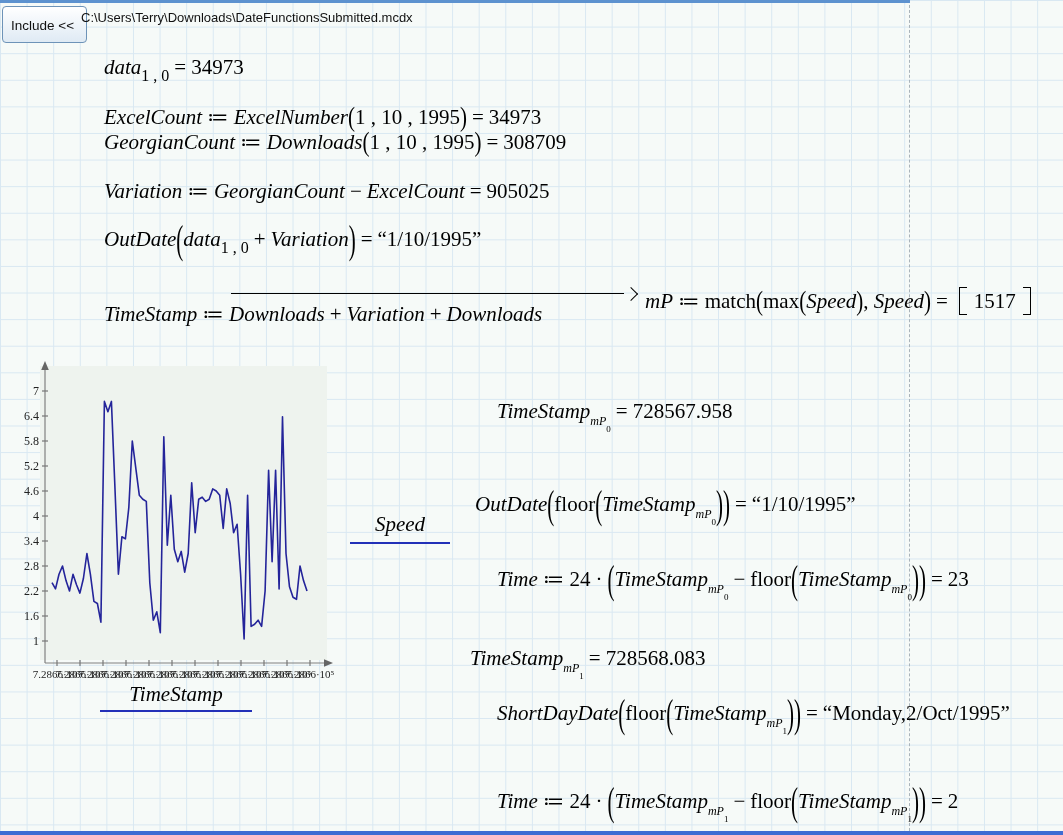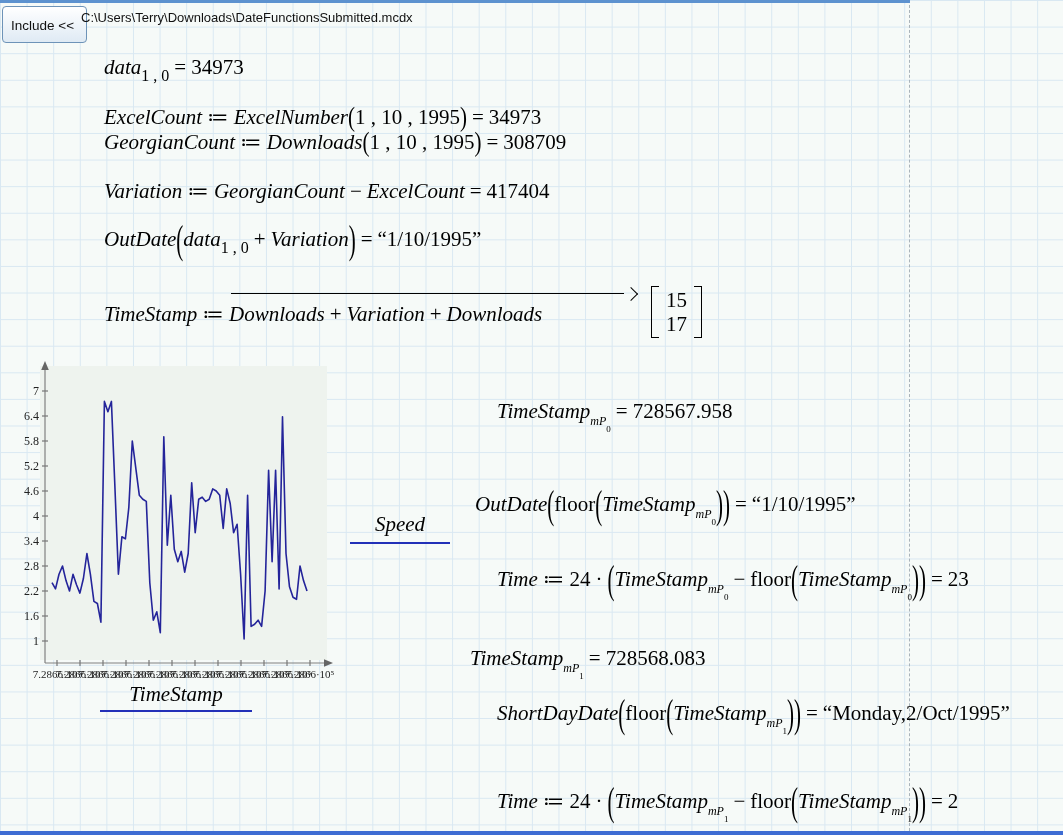--- a/index.html
+++ b/index.html
@@ -48,21 +48,21 @@
 
   .vec{position:relative;display:inline-block;padding-right:96px;}
   .vec-line{position:absolute;left:2px;right:14px;top:-6px;border-top:1.6px solid #000;}
   .vec-head{position:absolute;right:2px;top:-10.5px;width:9px;height:9px;
     border-top:1.6px solid #000;border-right:1.6px solid #000;transform:rotate(45deg);}
 
   .mp-row{display:flex;align-items:center;}
   .matrix{display:inline-flex;align-items:stretch;margin-left:6px;font-style:normal;}
   .mbracket-l{width:7px;border:1.8px solid #000;border-right:none;}
   .mbracket-r{width:7px;border:1.8px solid #000;border-left:none;}
-  .mcol{display:flex;flex-direction:column;padding:2px 7px;}
+  .mcol{display:flex;flex-direction:row;padding:2px 7px;}
   .mcell{font-size:21px;line-height:24px;text-align:right;}
 
   .axis-label{
     position:absolute;
     font-family:"Liberation Serif","DejaVu Serif",serif;
     font-size:21px;font-style:italic;color:#000;
     text-align:center;
     border-bottom:2.5px solid #2230b8;
     padding-bottom:3px;z-index:2;cursor:text;
   }
@@ -74,28 +74,29 @@
 <div class="topstrip"></div>
 <div class="pagebreak"></div>
 <div class="bottomstrip"></div>
 
 <button class="include-btn">Include &lt;&lt;</button>
 <div class="file-path">C:\Users\Terry\Downloads\DateFunctionsSubmitted.mcdx</div>
 
 <div class="math" style="left:104px;top:52px"><span class="tk-v">data</span><span class="tk-sr">1 , 0</span><span class="tk-o">=</span><span class="tk-r">34973</span></div>
 <div class="math" style="left:104px;top:102px"><span class="tk-v">ExcelCount</span><span class="tk-o">≔</span><span class="tk-v">ExcelNumber</span><span class="tk-p">(</span><span class="tk-r">1 , 10 , 1995</span><span class="tk-p">)</span><span class="tk-o">=</span><span class="tk-r">34973</span></div>
 <div class="math" style="left:104px;top:127px"><span class="tk-v">GeorgianCount</span><span class="tk-o">≔</span><span class="tk-v">Downloads</span><span class="tk-p">(</span><span class="tk-r">1 , 10 , 1995</span><span class="tk-p">)</span><span class="tk-o">=</span><span class="tk-r">308709</span></div>
-<div class="math" style="left:104px;top:176px"><span class="tk-v">Variation</span><span class="tk-o">≔</span><span class="tk-v">GeorgianCount</span><span class="tk-o">−</span><span class="tk-v">ExcelCount</span><span class="tk-o">=</span><span class="tk-r">417404</span></div>
+<div class="math" style="left:104px;top:176px"><span class="tk-v">Variation</span><span class="tk-o">≔</span><span class="tk-v">GeorgianCount</span><span class="tk-o">−</span><span class="tk-v">ExcelCount</span><span class="tk-o">=</span><span class="tk-r">905025</span></div>
 <div class="math" style="left:104px;top:224px"><span class="tk-v">OutDate</span><span class="tk-q">(</span><span class="tk-v">data</span><span class="tk-sr">1 , 0</span><span class="tk-o">+</span><span class="tk-v">Variation</span><span class="tk-q">)</span><span class="tk-o">=</span><span class="tk-r">“1/10/1995”</span></div>
 
 <div class="math" style="left:104px;top:299px">
   <span><span class="tk-v">TimeStamp</span><span class="tk-o">≔</span></span><span class="vec"><span class="vec-line"></span><span class="vec-head"></span><span><span class="tk-v">Downloads</span><span class="tk-o">+</span><span class="tk-v">Variation</span><span class="tk-o">+</span><span class="tk-v">Downloads</span></span></span>
 </div>
 
 <div class="math mp-row" style="left:645px;top:286px">
+  <span><span class="tk-v">mP</span><span class="tk-o">≔</span><span class="tk-r">match</span><span class="tk-p">(</span><span class="tk-r">max</span><span class="tk-p">(</span><span class="tk-v">Speed</span><span class="tk-p">)</span><span class="tk-r">, </span><span class="tk-v">Speed</span><span class="tk-p">)</span><span class="tk-o">=</span></span>
   <span class="matrix">
     <span class="mbracket-l"></span>
     <span class="mcol">
       <span class="mcell">15</span>
       <span class="mcell">17</span>
     </span>
     <span class="mbracket-r"></span>
   </span>
 </div>
 

